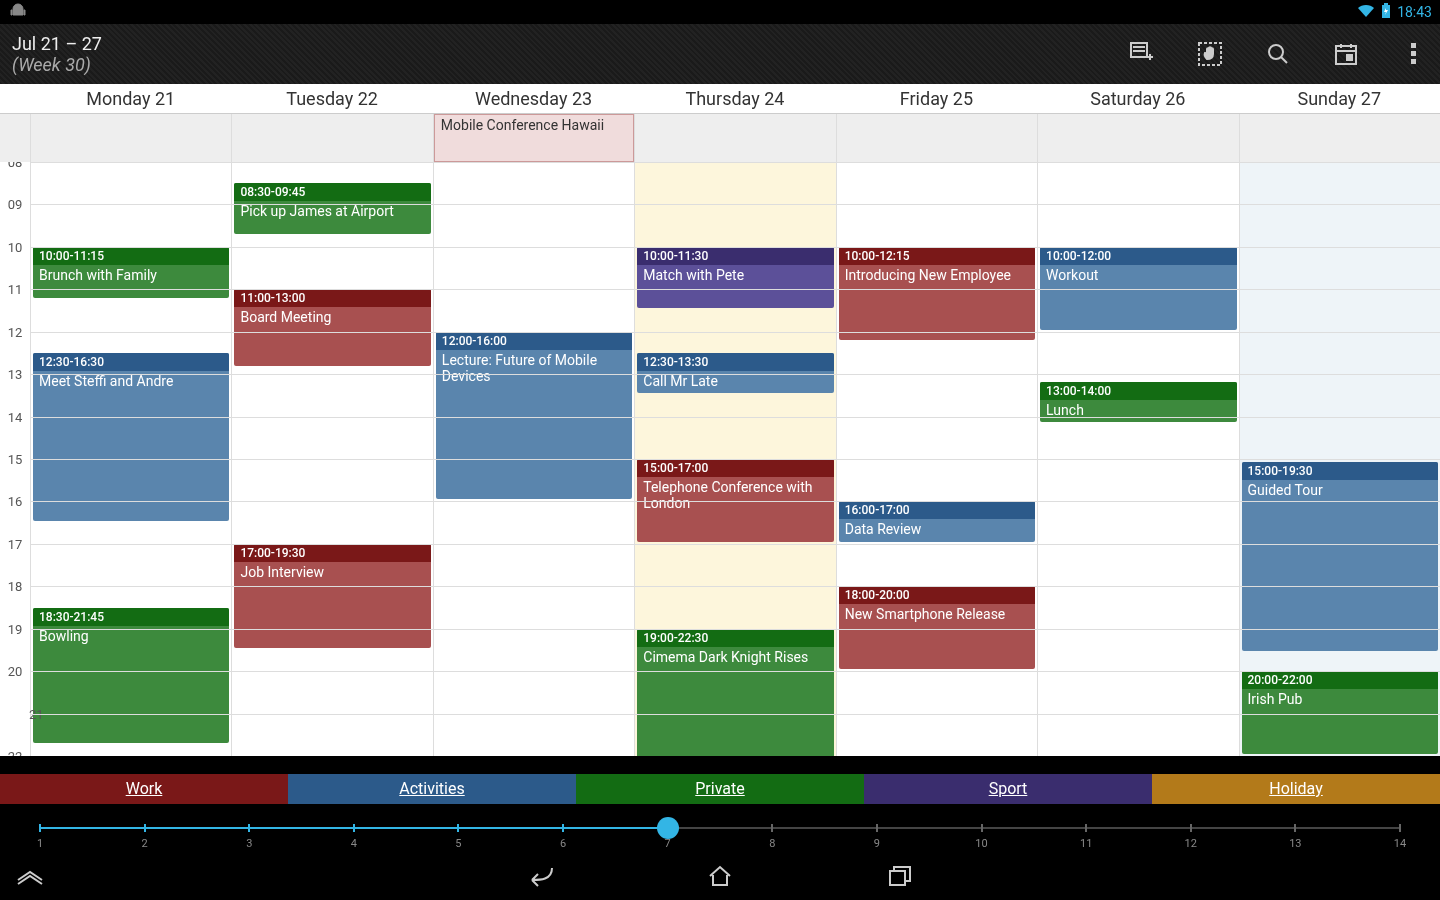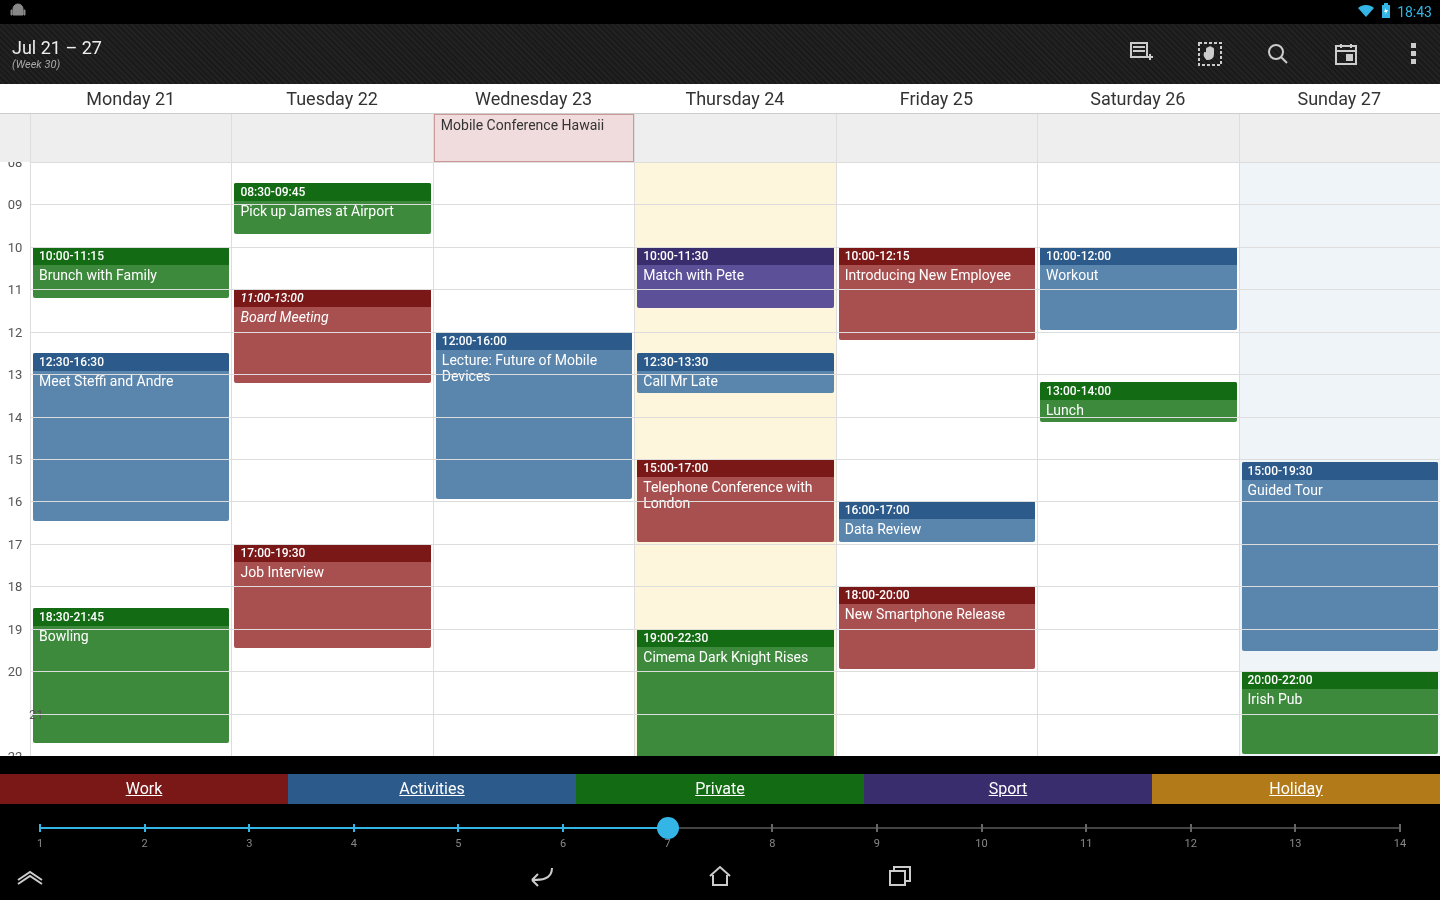--- a/index.html
+++ b/index.html
@@ -5,21 +5,21 @@
 * { box-sizing: border-box; margin: 0; padding: 0; }
 body { width: 1440px; height: 900px; font-family: Roboto, Arial, sans-serif; background: #000; overflow: hidden; position: relative; }
 
 .status-bar { height: 24px; background: #000; display: flex; align-items: center; justify-content: space-between; padding: 0 8px; color: #33b5e5; font-size: 14px; }
 .status-left { color: #888; }
 .status-right { display: flex; align-items: center; gap: 6px; }
 
 .app-bar { height: 60px; background: repeating-linear-gradient(45deg, #1a1a1a, #1a1a1a 2px, #222 2px, #222 4px); display: flex; align-items: center; justify-content: space-between; padding: 16px 12px; color: #eee; }
 .app-bar-title { display: flex; flex-direction: column; }
 .app-bar-title .date-range { font-size: 18px; }
-.app-bar-title .week-num { font-size: 11px; font-style: italic; color: #aaa; }
+.app-bar-title .week-num { font-size: 18px; font-style: italic; color: #aaa; }
 .app-bar-actions { display: flex; gap: 40px; align-items: center; }
 .app-bar-icon { width: 28px; height: 28px; display: flex; align-items: center; justify-content: center; color: #ccc; cursor: pointer; }
 
 .calendar { position: absolute; top: 84px; left: 0; right: 0; bottom: 144px; background: #fff; display: flex; flex-direction: column; }
 .day-headers { height: 30px; display: flex; border-bottom: 1px solid #ccc; }
 .time-gutter-header { width: 30px; }
 .day-header { flex: 1; text-align: center; font-size: 18px; color: #333; line-height: 30px; }
 
 .grid-body { flex: 1; display: flex; position: relative; overflow: hidden; }
 .time-gutter { width: 30px; display: flex; flex-direction: column; }
@@ -173,21 +173,21 @@
           <div class="event ev-green" style="top: 445.5px; height: 135.893px;">
             <div class="etime-bar etime">18:30-21:45</div>
             <div class="etitle">Bowling</div>
           </div>
         </div>
         <div class="day-col">
           <div class="event ev-green" style="top: 21.2143px; height: 51.0357px;">
             <div class="etime-bar etime">08:30-09:45</div>
             <div class="etitle">Pick up James at Airport</div>
           </div>
-          <div class="event ev-red" style="top: 127.286px; height: 94px; font-style: italic;">
+          <div class="event ev-red" style="top: 127.286px; height: 77px;">
             <div class="etime-bar etime">11:00-13:00</div>
             <div class="etitle">Board Meeting</div>
           </div>
           <div class="event ev-red" style="top: 381.857px; height: 104.071px;">
             <div class="etime-bar etime">17:00-19:30</div>
             <div class="etitle">Job Interview</div>
           </div>
         </div>
         <div class="day-col">
           <div class="event ev-blue" style="top: 169.714px; height: 167.714px;">

